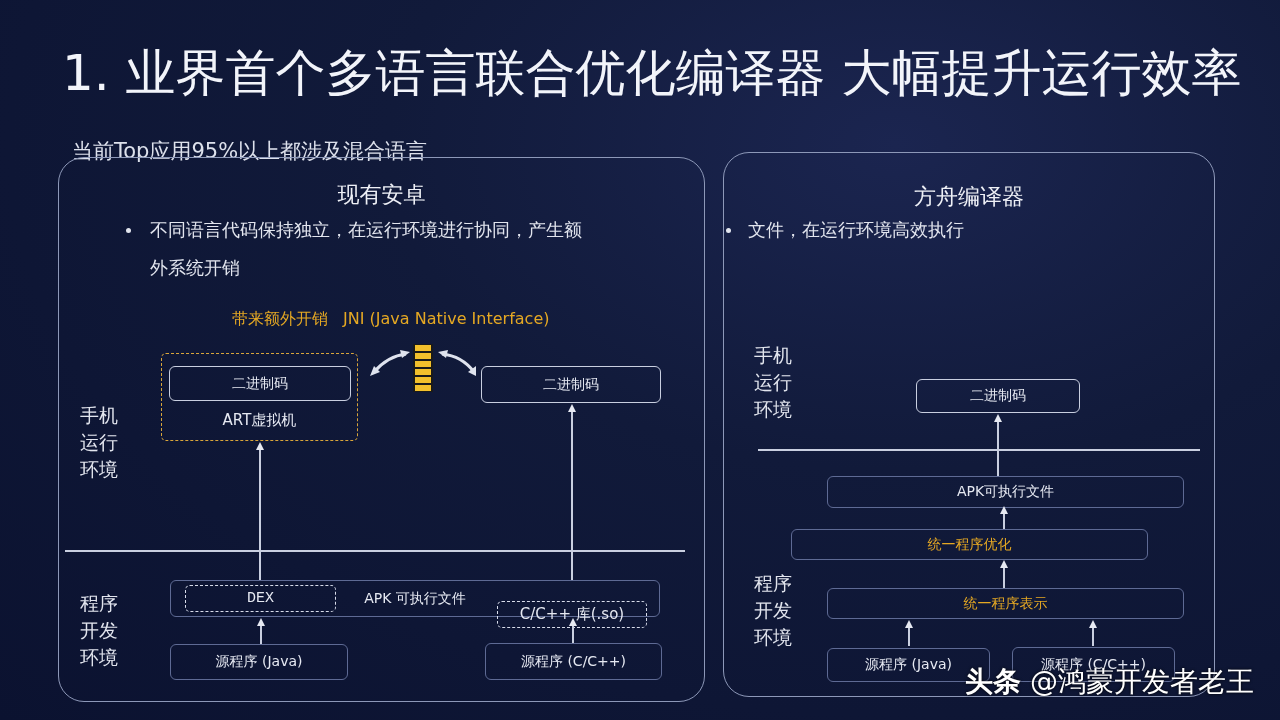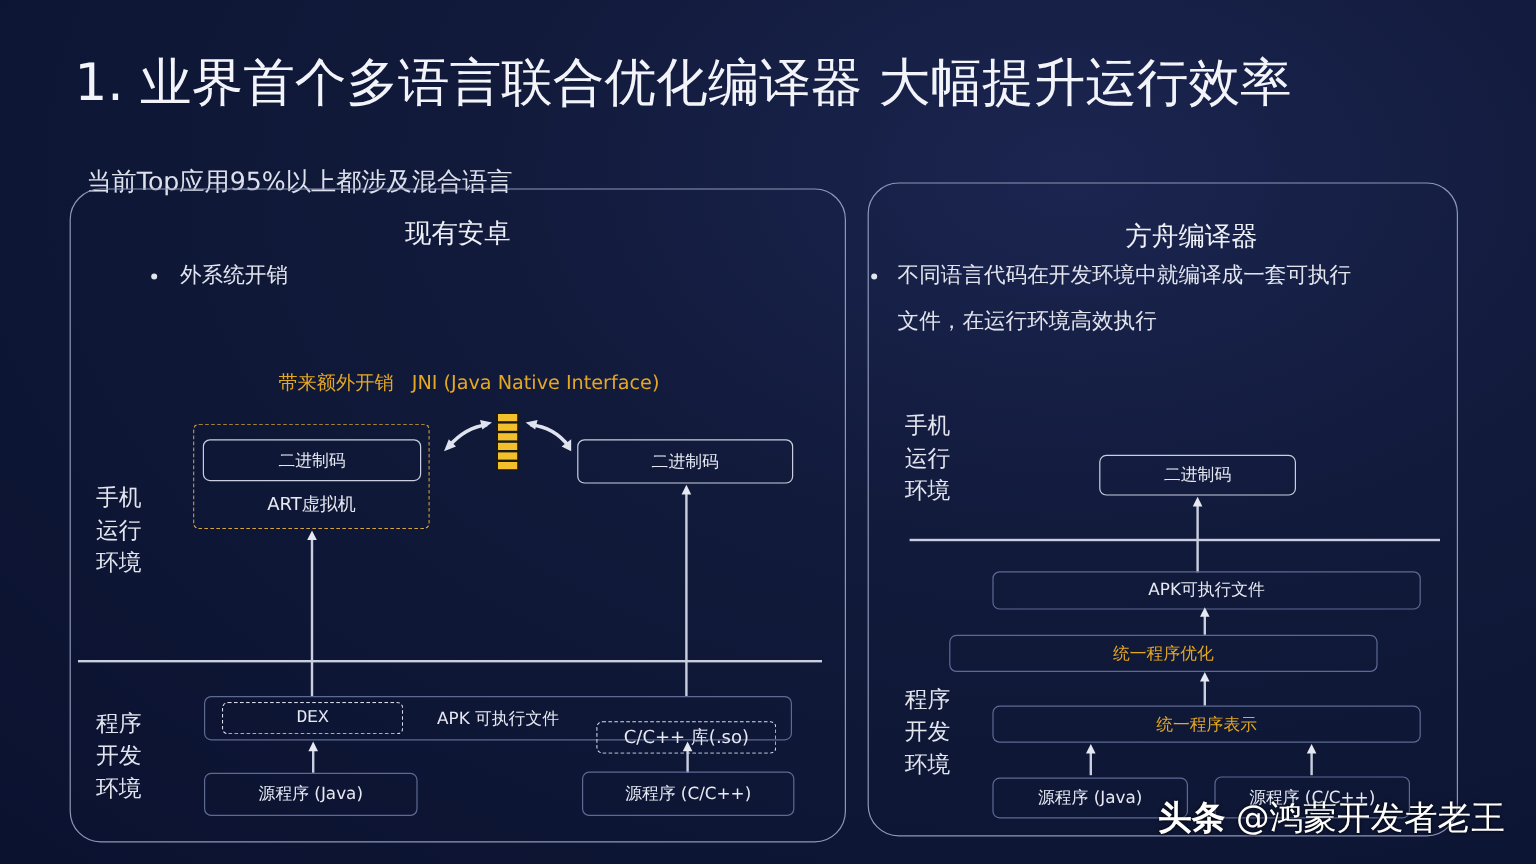--- a/index.html
+++ b/index.html
@@ -1,20 +1,20 @@
 <!DOCTYPE html>
 <html><head>
 <meta charset="utf-8">
 <style>
   html,body{margin:0;padding:0;}
   body{width:1280px;height:720px;overflow:hidden;position:relative;
     background:radial-gradient(ellipse at 70% 20%, #1b2550 0%, #111a3a 40%, #0b1230 100%);
     font-family:"DejaVu Sans", sans-serif;color:#e6e9f2;}
   .abs{position:absolute;}
-  .title{left:62px;top:40px;font-size:43px;color:#f2f4fa;letter-spacing:0px;white-space:nowrap;}
+  .title{left:62px;top:40px;font-size:50px;color:#f2f4fa;letter-spacing:0px;white-space:nowrap;}
   .subtitle{left:72px;top:112px;font-size:21px;color:#dde1ec;white-space:nowrap;margin-top:25px;}
   .panel{border:1.5px solid #8d98b8;border-radius:26px;box-sizing:border-box;}
   .ptitle{font-size:22px;color:#eef0f6;text-align:center;white-space:nowrap;}
   .bullet{font-size:18px;color:#e2e5ee;line-height:38px;}
   .dot{display:inline-block;width:5px;height:5px;background:#e2e5ee;border-radius:50%;}
   .side{font-size:19px;line-height:27px;color:#e2e5ee;}
   .box{border:1.5px solid #c9cfe0;border-radius:6px;box-sizing:border-box;display:flex;align-items:center;justify-content:center;font-size:14px;color:#e6e9f2;}
   .box.faint{border-color:#5e6a94;align-items:center;}
   .dash{border:1.5px dashed #d8dcea;border-radius:5px;box-sizing:border-box;display:flex;align-items:center;justify-content:center;font-size:15px;color:#e6e9f2;}
   .dash.gold{border-color:#d9a53a;}
@@ -28,20 +28,21 @@
 </head>
 <body>
 
 <div class="abs title">1. 业界首个多语言联合优化编译器 大幅提升运行效率</div>
 <div class="abs subtitle">当前Top应用95%以上都涉及混合语言</div>
 
 <div class="abs panel" style="left:58px;top:157px;width:647px;height:545px;"></div>
 <div class="abs ptitle" style="left:58px;top:180px;width:647px;">现有安卓</div>
 <div class="abs bullet" style="left:126px;top:211px;width:560px;">
   <span class="dot" style="position:absolute;left:0;top:17px;"></span>
+  <div style="padding-left:24px;">不同语言代码保持独立，在运行环境进行协同，产生额</div>
   <div style="padding-left:24px;">外系统开销</div>
 </div>
 
 <div class="abs gold-text" style="left:232px;top:309px;font-size:16px;white-space:nowrap;">
   <span>带来额外开销</span>
   <span style="margin-left:10px;">JNI  (Java Native Interface)</span>
 </div>
 
 <div class="abs dash gold" style="left:161px;top:353px;width:197px;height:88px;align-items:flex-end;padding-bottom:10px;">
   <span>ART虚拟机</span>
@@ -108,24 +109,23 @@
 <div class="abs arrowhead" style="left:569px;top:618px;"></div>
 
 <div class="abs box faint" style="left:170px;top:644px;width:178px;height:36px;">
   <span>源程序 (Java)</span>
 </div>
 <div class="abs box faint" style="left:485px;top:643px;width:177px;height:37px;">
   <span>源程序 (C/C++)</span>
 </div>
 
 <div class="abs panel" style="left:723px;top:152px;width:492px;height:545px;"></div>
-<div class="abs ptitle" style="left:723px;top:182px;width:492px;margin-left:24px;">方舟编译器</div>
+<div class="abs ptitle" style="left:723px;top:182px;width:492px;">方舟编译器</div>
 <div class="abs bullet" style="left:726px;top:211px;width:480px;">
   <span class="dot" style="position:absolute;left:0;top:17px;"></span>
-  <div style="padding-left:22px;">不同语言代码在开发环境中就编译成一套可执行</div>
   <div style="padding-left:22px;">文件，在运行环境高效执行</div>
 </div>
 
 <div class="abs side" style="left:754px;top:342px;">
   <div>手机</div>
   <div>运行</div>
   <div>环境</div>
 </div>
 
 <div class="abs box" style="left:916px;top:379px;width:164px;height:34px;">

